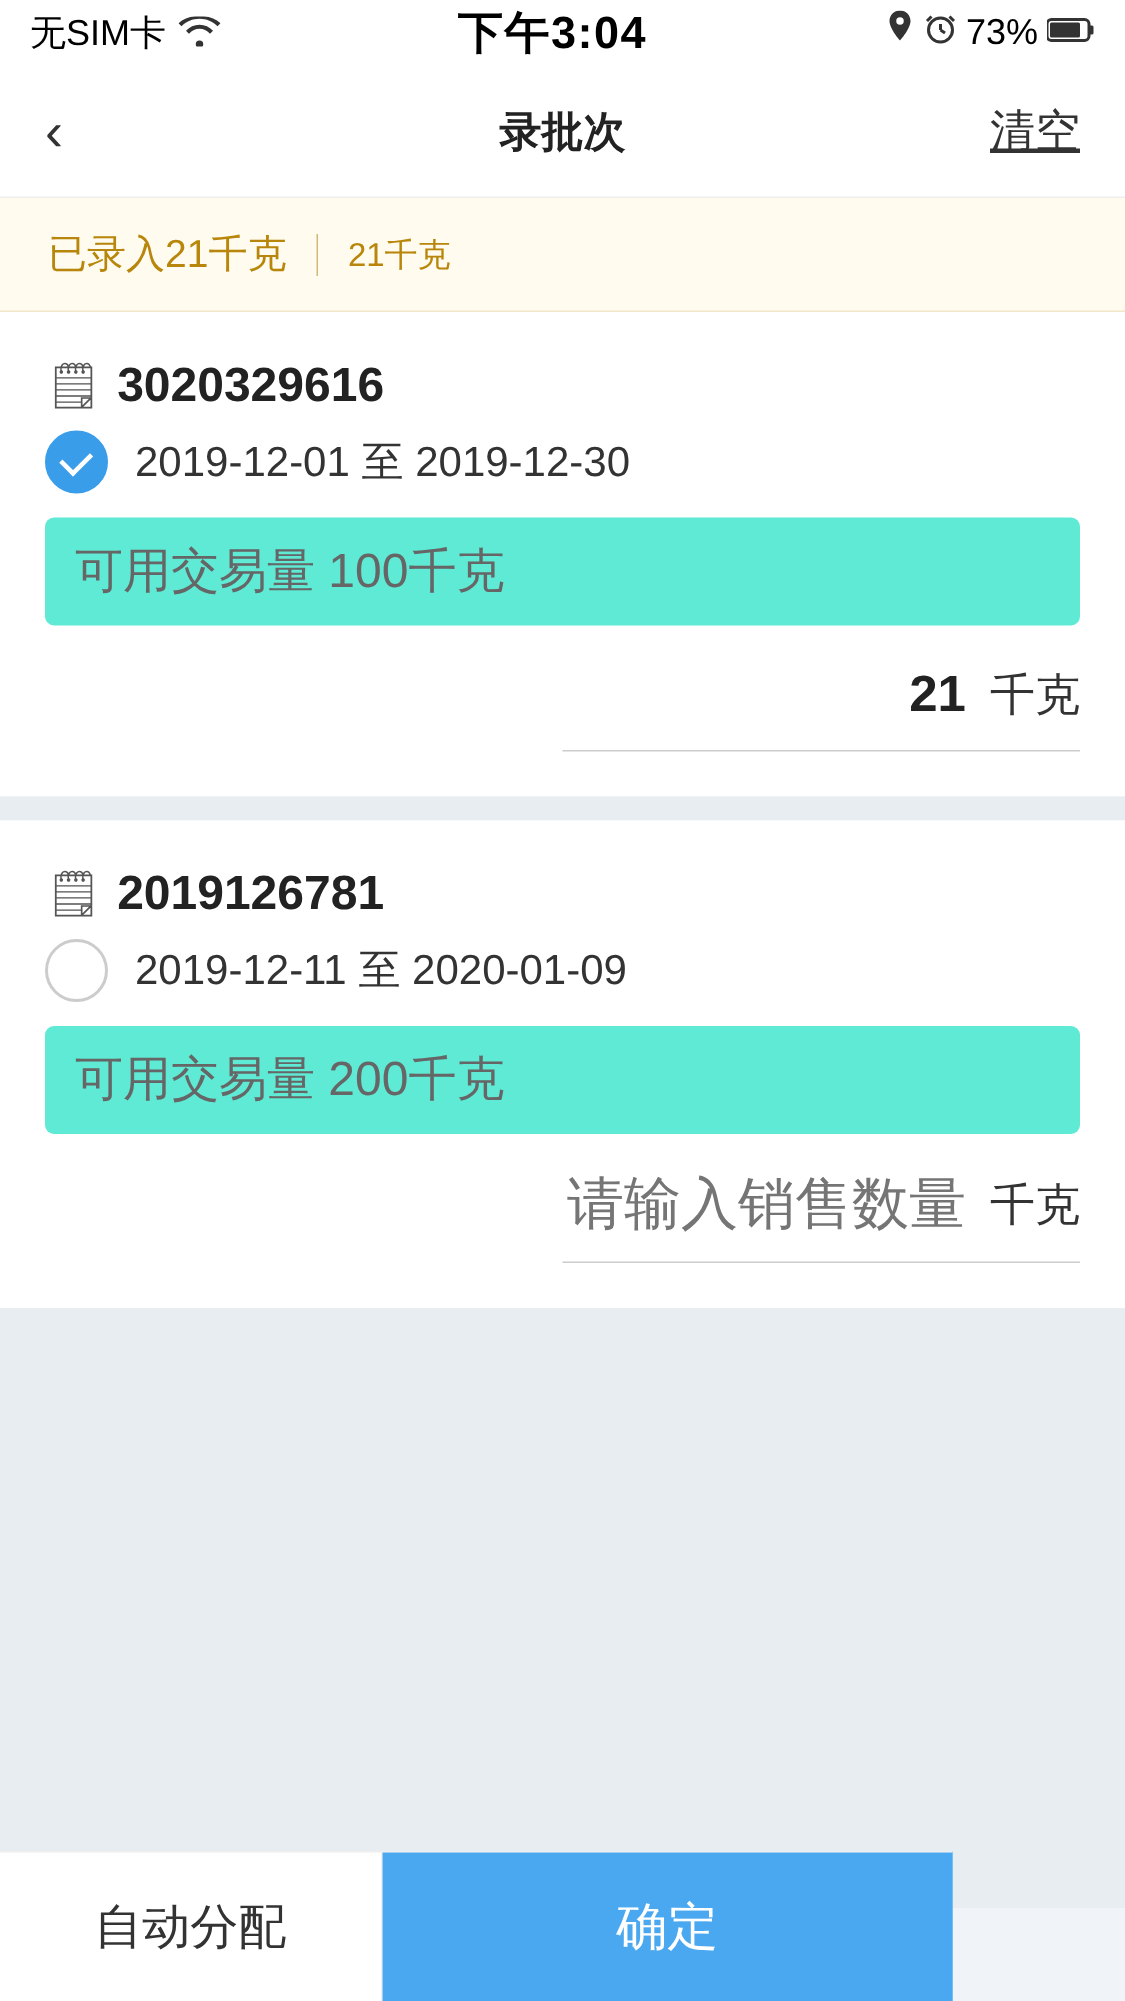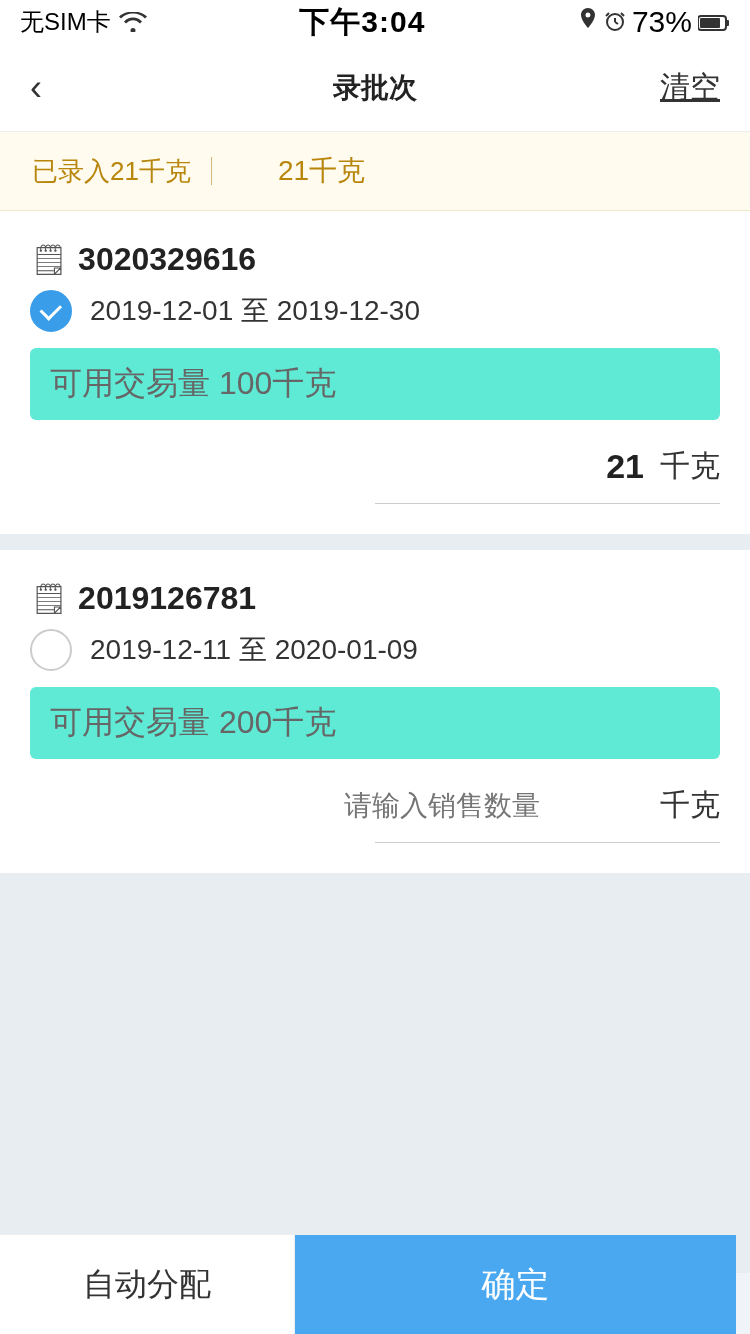--- a/index.html
+++ b/index.html
@@ -32,21 +32,21 @@
     }
     .status-center {
       font-size: 30px;
       font-weight: 600;
       letter-spacing: 1px;
     }
     .status-right {
       display: flex;
       align-items: center;
       gap: 6px;
-      font-size: 30px;
+      font-size: 24px;
     }
 
     
     .nav-bar {
       display: flex;
       align-items: center;
       justify-content: space-between;
       background: #fff;
       height: 88px;
       padding: 0 30px;
@@ -82,23 +82,22 @@
     .info-banner-label {
       font-size: 26px;
       color: #b8860b;
     }
     .info-banner-divider {
       width: 1px;
       height: 28px;
       background: #d4b87a;
     }
     .info-banner-value {
-      font-size: 28px;
+      font-size: 22px;
       color: #b8860b;
-      margin-left: 46px;
     }
 
     
     .card {
       background: #fff;
       margin: 0;
       padding: 30px 30px 20px 30px;
     }
 
     .batch-header {
@@ -167,24 +166,25 @@
       justify-content: flex-end;
       gap: 16px;
       padding: 10px 0 16px 0;
     }
     .quantity-value {
       font-size: 34px;
       font-weight: 600;
       color: #222;
     }
     .quantity-input {
-      font-size: 28px;
+      font-size: 38px;
       color: #0369a1;
       border: none;
       background: transparent;
+      text-align: right;
       width: 300px;
       outline: none;
     }
     .quantity-unit {
       font-size: 30px;
       color: #333;
     }
 
     .quantity-underline {
       height: 1px;
@@ -204,21 +204,21 @@
       background: #e8edf2;
       flex: 1;
       min-height: 400px;
     }
 
     
     .footer {
       position: fixed;
       bottom: 0;
       left: 0;
-      width: 736px;
+      width: 635px;
       display: flex;
       height: 100px;
       background: #fff;
       border-top: 1px solid #eee;
     }
     .footer-auto {
       flex: 1;
       display: flex;
       align-items: center;
       justify-content: center;

